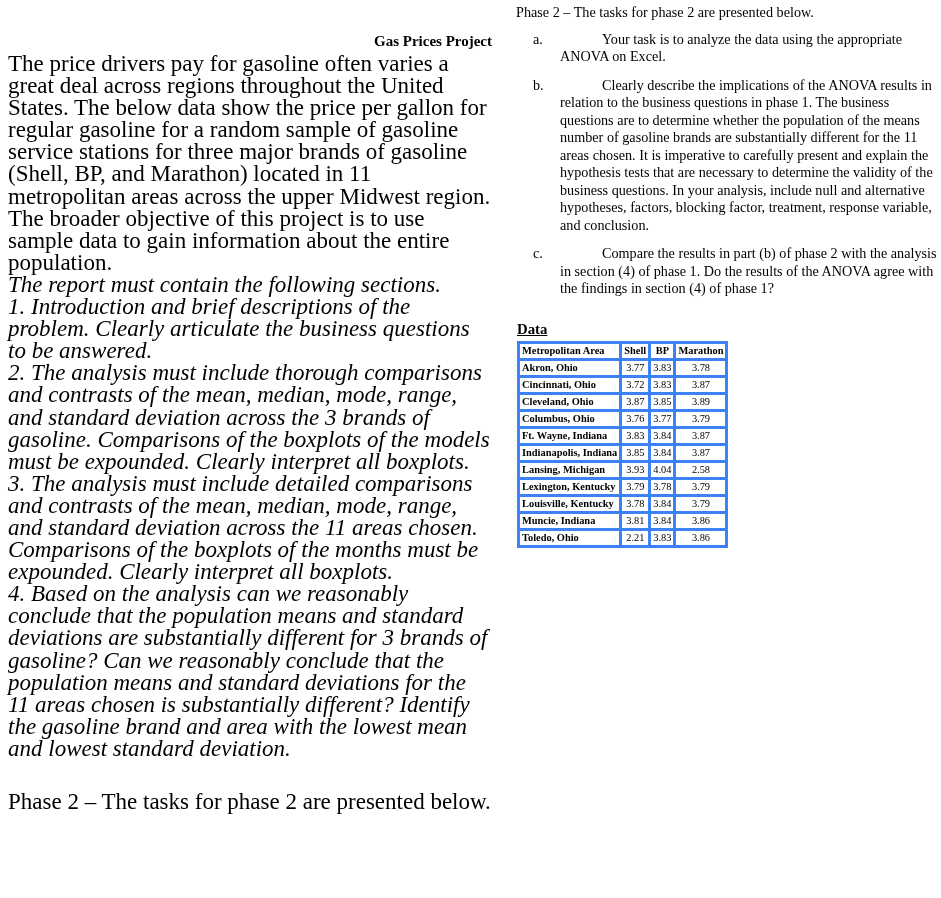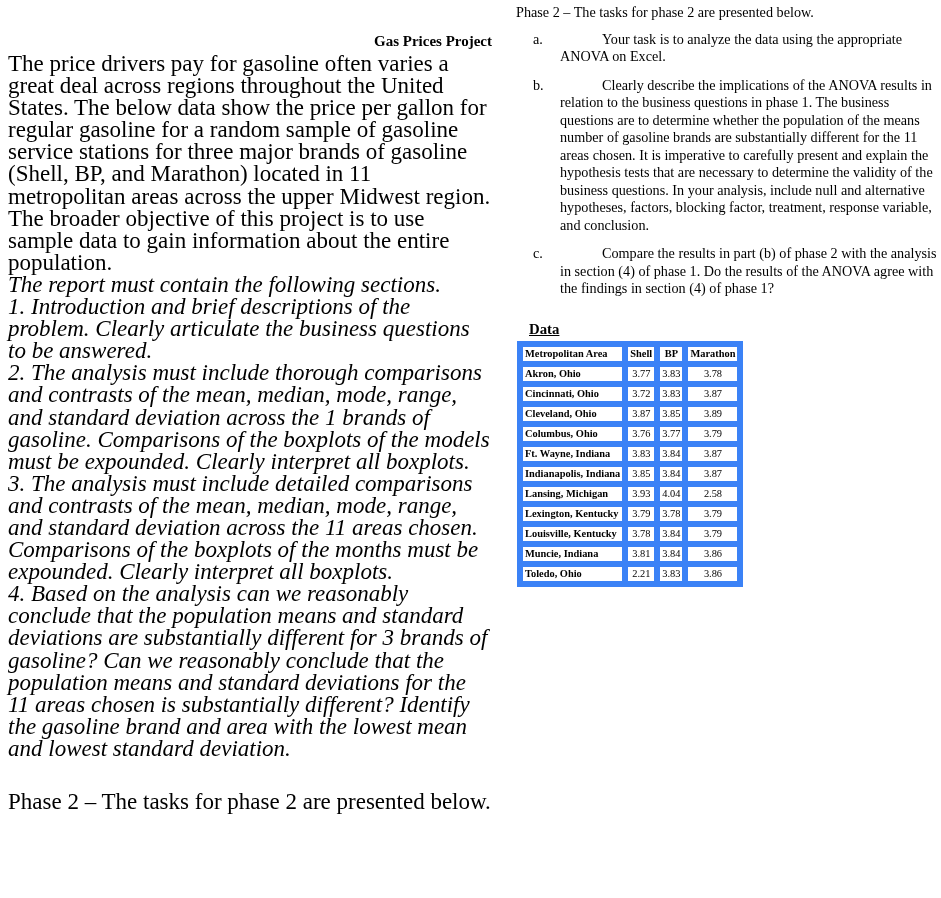--- a/index.html
+++ b/index.html
@@ -84,34 +84,34 @@
   }
 
   
   #data-section {
     margin-top: 22px;
   }
   #data-heading {
     font-size: 14.8px;
     font-weight: bold;
     text-decoration: underline;
-    margin: 0 0 3px 13px;
+    margin: 0 0 3px 1px;
     display: inline-block;
   }
   table.data-table {
     border-collapse: collapse;
     border-spacing: 0;
     width: 200px;
     margin-left: 1px;
     font-size: 10.4px;
     font-family: "Liberation Serif", "DejaVu Serif", serif;
   }
   table.data-table th,
   table.data-table td {
-    border: 6px solid #3b82f6;
+    border: 3px solid #3b82f6;
     padding: 0px 2px;
     height: 14px;
     line-height: 13px;
     font-weight: bold;
     white-space: nowrap;
   }
   table.data-table th.col-area,
   table.data-table td.col-area {
     text-align: left;
     width: 102px;
@@ -146,21 +146,21 @@
   <div class="doc-title">Gas Prices Project</div>
 
   <p class="body-para">The price drivers pay for gasoline often varies a great deal across regions throughout the United States.  The below data show the price per gallon for regular gasoline for a random sample of gasoline service stations for three major brands of gasoline (Shell, BP, and Marathon) located in 11 metropolitan areas across the upper Midwest region.  The broader objective of this project is to use sample data to gain information about the entire population.</p>
 
 
 
   <p class="body-para spaced">The report must contain the following sections.</p>
 
   <p class="body-para spaced">1. Introduction and brief descriptions of the problem. Clearly articulate the business questions to be answered.</p>
 
-  <p class="body-para spaced">2. The analysis must include thorough comparisons and contrasts of the mean, median, mode, range, and standard deviation across the 1 brands of gasoline. Comparisons of the boxplots of the models must be expounded. Clearly interpret all boxplots.</p>
+  <p class="body-para spaced">2. The analysis must include thorough comparisons and contrasts of the mean, median, mode, range, and standard deviation across the 3 brands of gasoline. Comparisons of the boxplots of the models must be expounded. Clearly interpret all boxplots.</p>
 
   <p class="body-para spaced">3. The analysis must include detailed comparisons and contrasts of the mean, median, mode, range, and standard deviation across the 11 areas chosen. Comparisons of the boxplots of the months must be expounded. Clearly interpret all boxplots.</p>
 
   <p class="body-para spaced">4. Based on the analysis can we reasonably conclude that the population means and standard deviations are substantially different for 3 brands of gasoline? Can we reasonably conclude that the population means and standard deviations for the 11 areas chosen is substantially different? Identify the gasoline brand and area with the lowest mean and lowest standard deviation.</p>
 
   <p class="body-para phase-tail">Phase 2 – The tasks for phase 2 are presented below.</p>
 
 </div>
 
 <div id="right-column">

